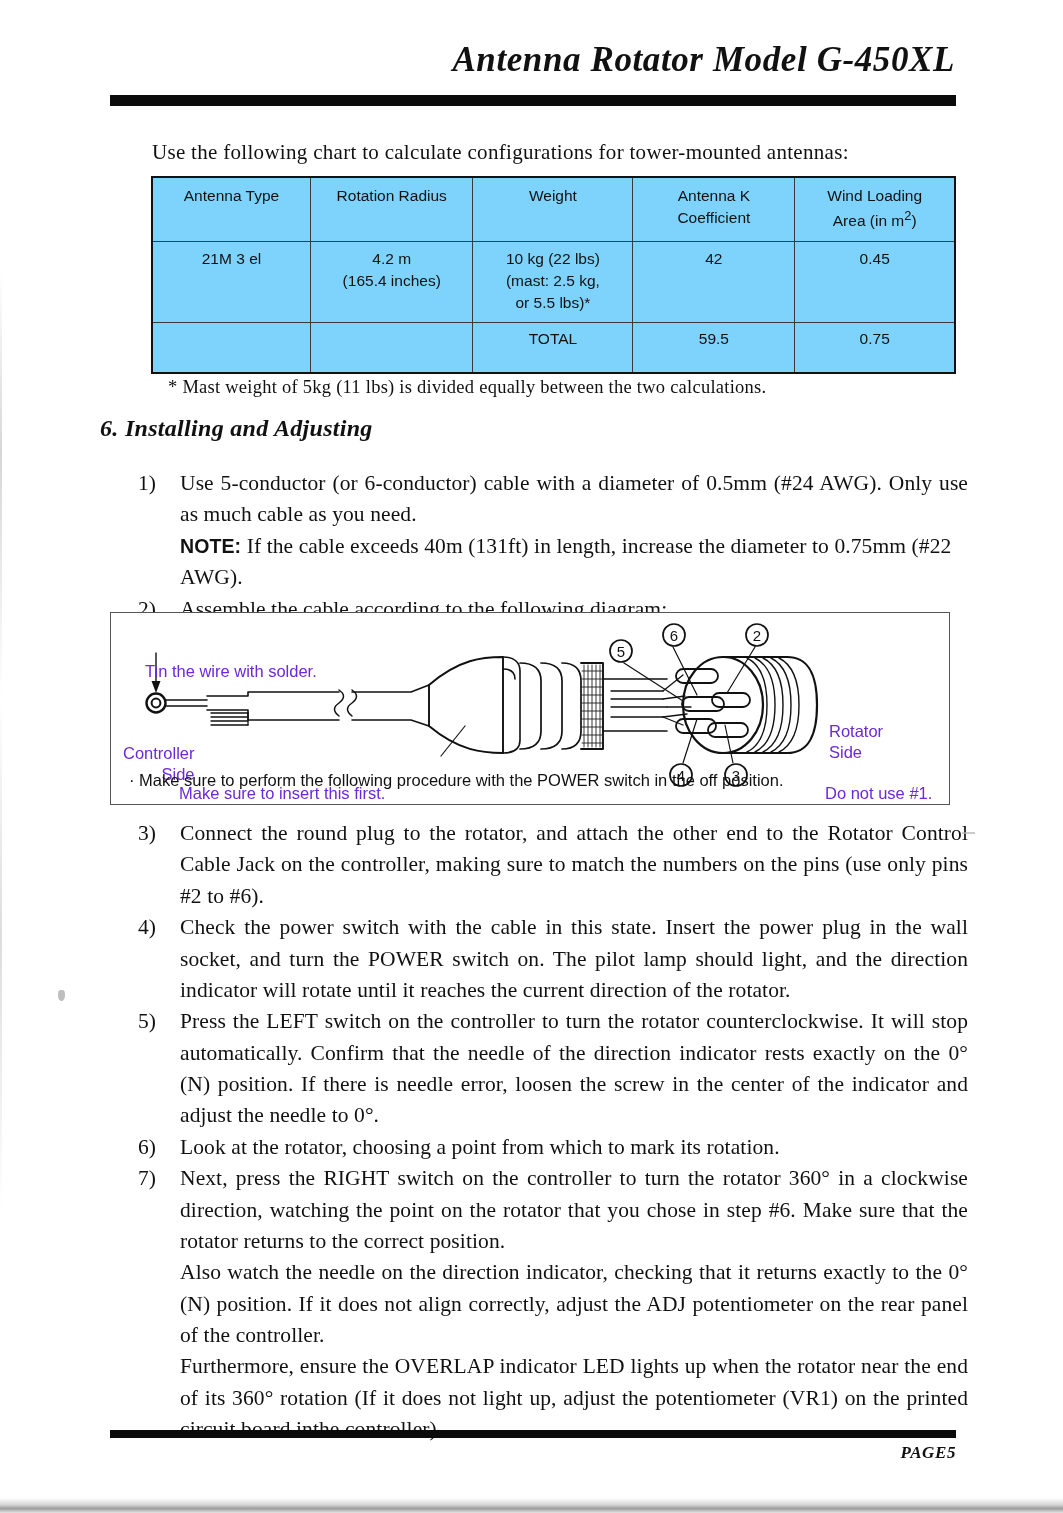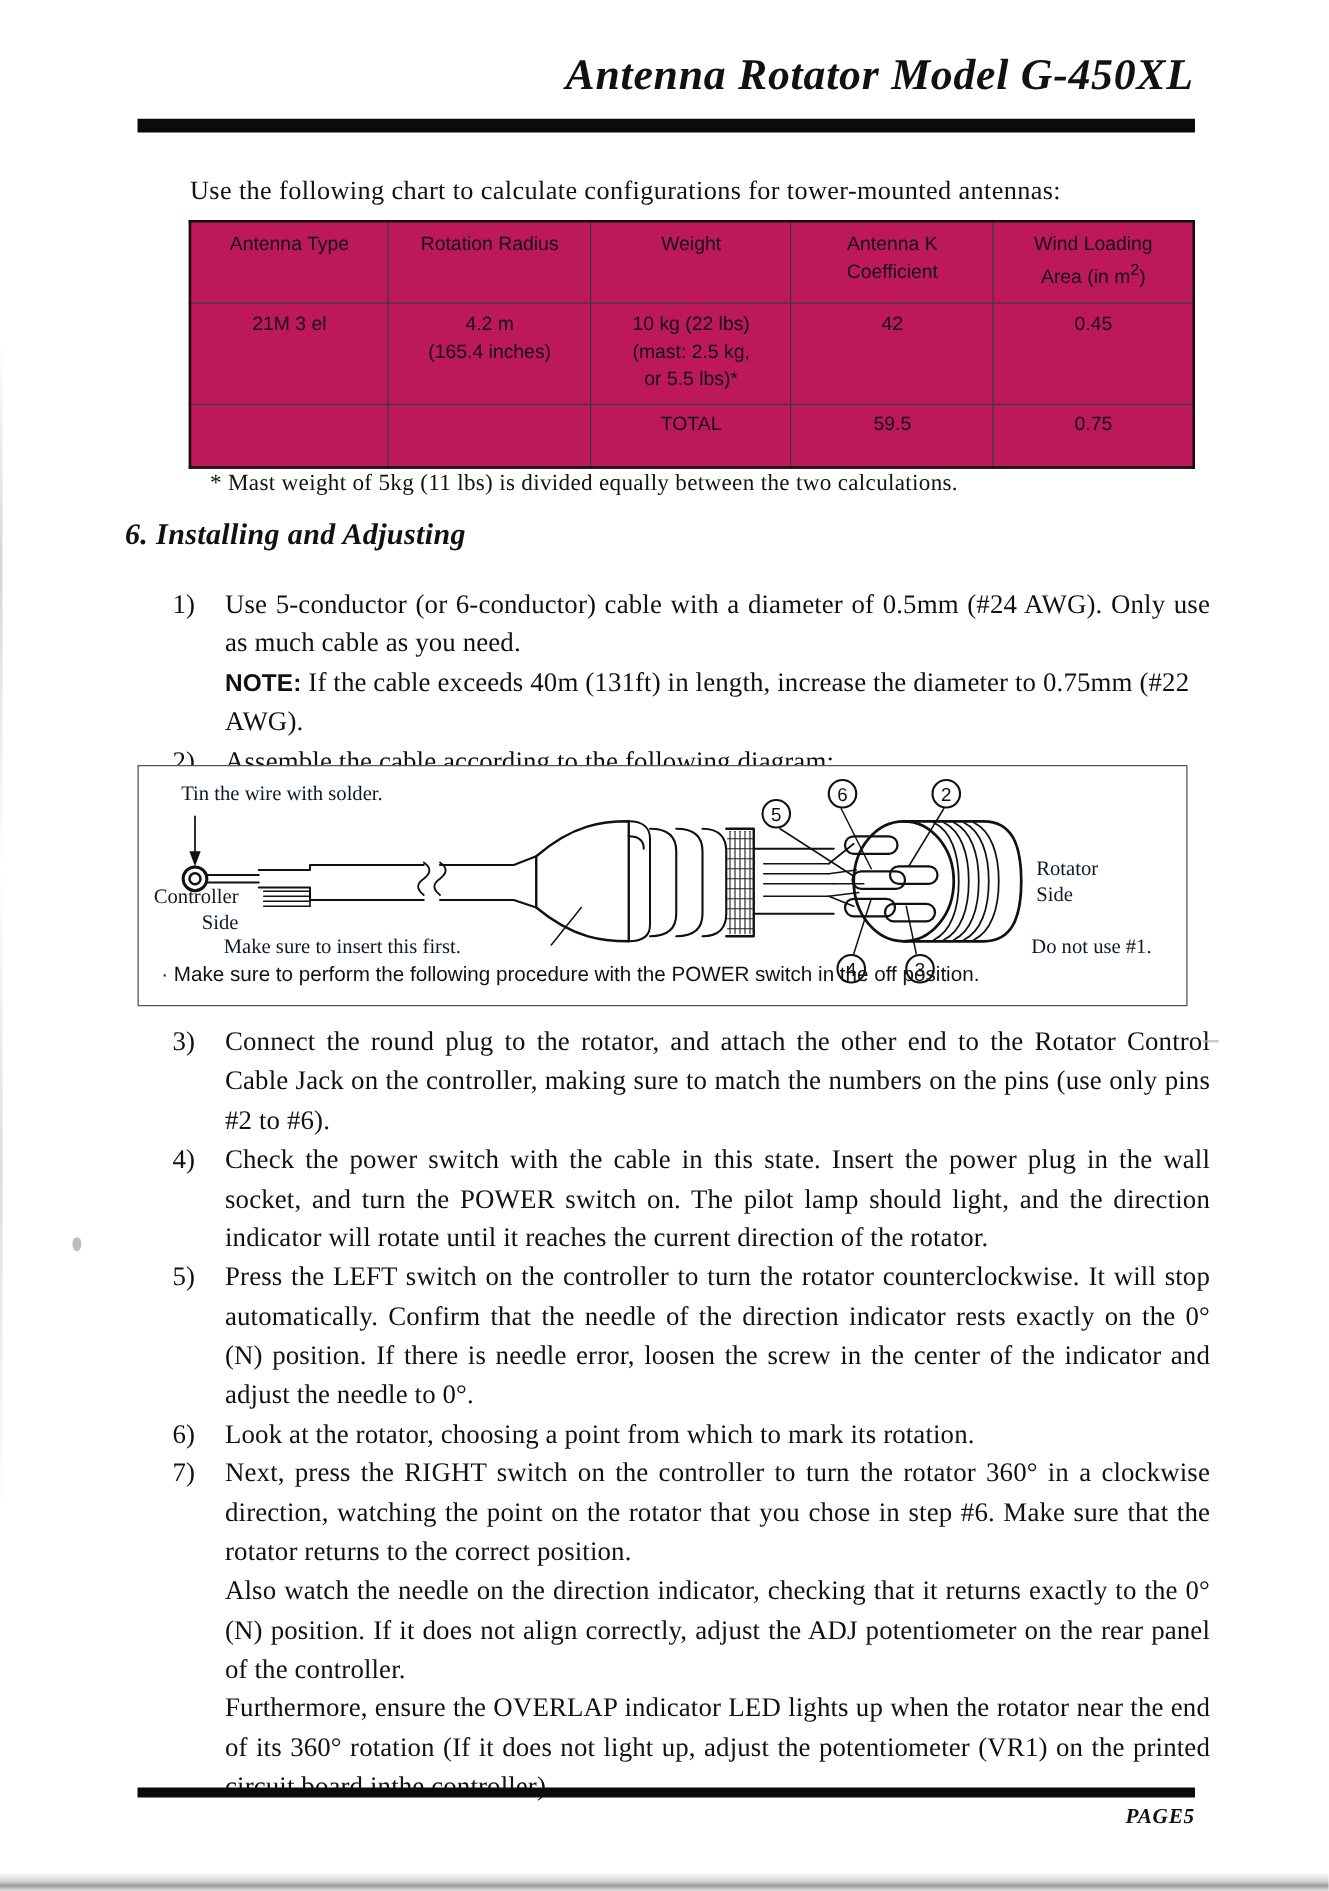--- a/index.html
+++ b/index.html
@@ -29,21 +29,21 @@
     font-size:21px;line-height:1.25;letter-spacing:.3px;
   }
 
   
   .chart-table{
     position:absolute;left:151px;top:176px;width:805px;
     border-collapse:collapse;
     font-family:"Liberation Sans", sans-serif;
     font-size:15.5px;color:#111;
     border:2.6px solid #111;
-    background:#be185d;
+    background:#7dd3fc;
   }
   .chart-table td,.chart-table th{
     border:1px solid #3a3a3a;
     text-align:center;vertical-align:top;
     padding:6px 4px 8px 4px;
     font-weight:normal;
     line-height:1.42;
   }
   .chart-table thead th{padding-top:7px;padding-bottom:9px;}
   .c0{width:158px;}
@@ -87,23 +87,24 @@
     font-weight:bold;font-size:19.5px;
   }
 
   
   .diagram-box{
     position:absolute;left:110px;top:612px;width:838px;height:191px;
     border:1.6px solid #555;background:#fff;
   }
   .dg-label{
     position:absolute;
-    font-family:Liberation Serif, serif;
-    font-size:16.5px;color:#0f172a;line-height:1.25;
+    font-family:Liberation Sans, sans-serif;
+    font-size:16.5px;color:#6d28d9;line-height:1.25;
     white-space:pre-line;
+    margin-top:36px;
   }
   .dg-bottomnote{
     position:absolute;left:18px;top:158px;
     font-family:Liberation Sans, sans-serif;
     font-size:16.5px;color:#111;
   }
   .dg-svg{position:absolute;left:0;top:0;width:838px;height:191px;}
 
   
   .footer-rule{

